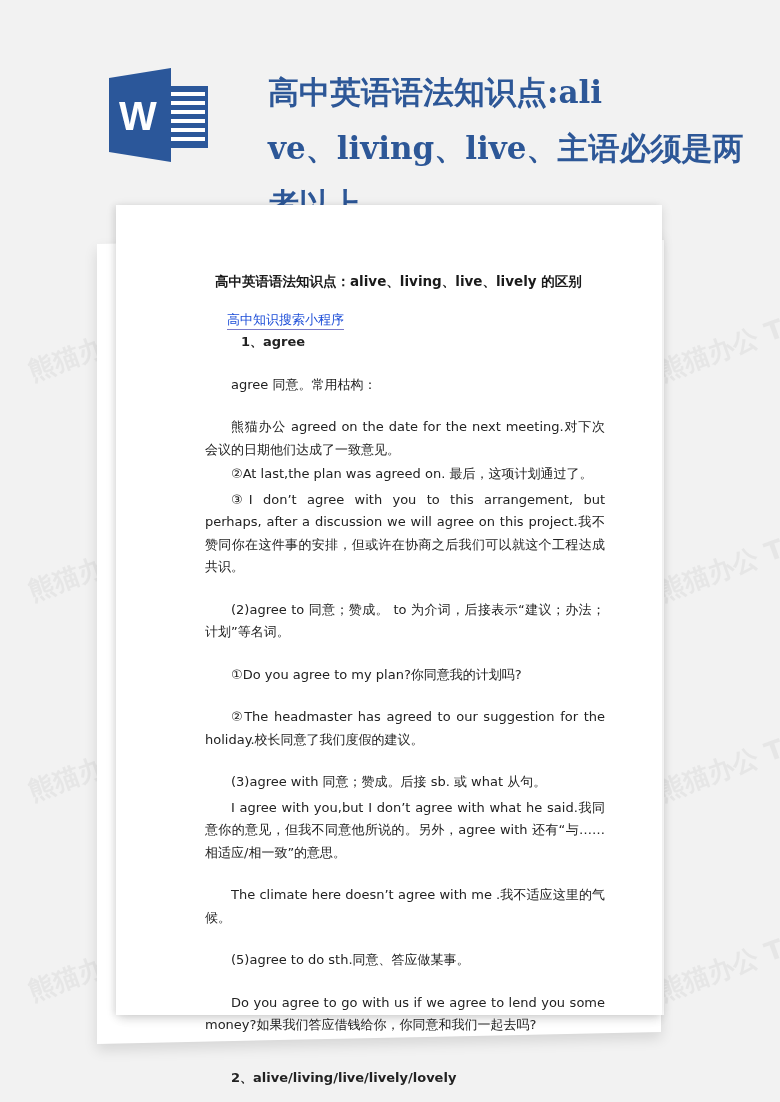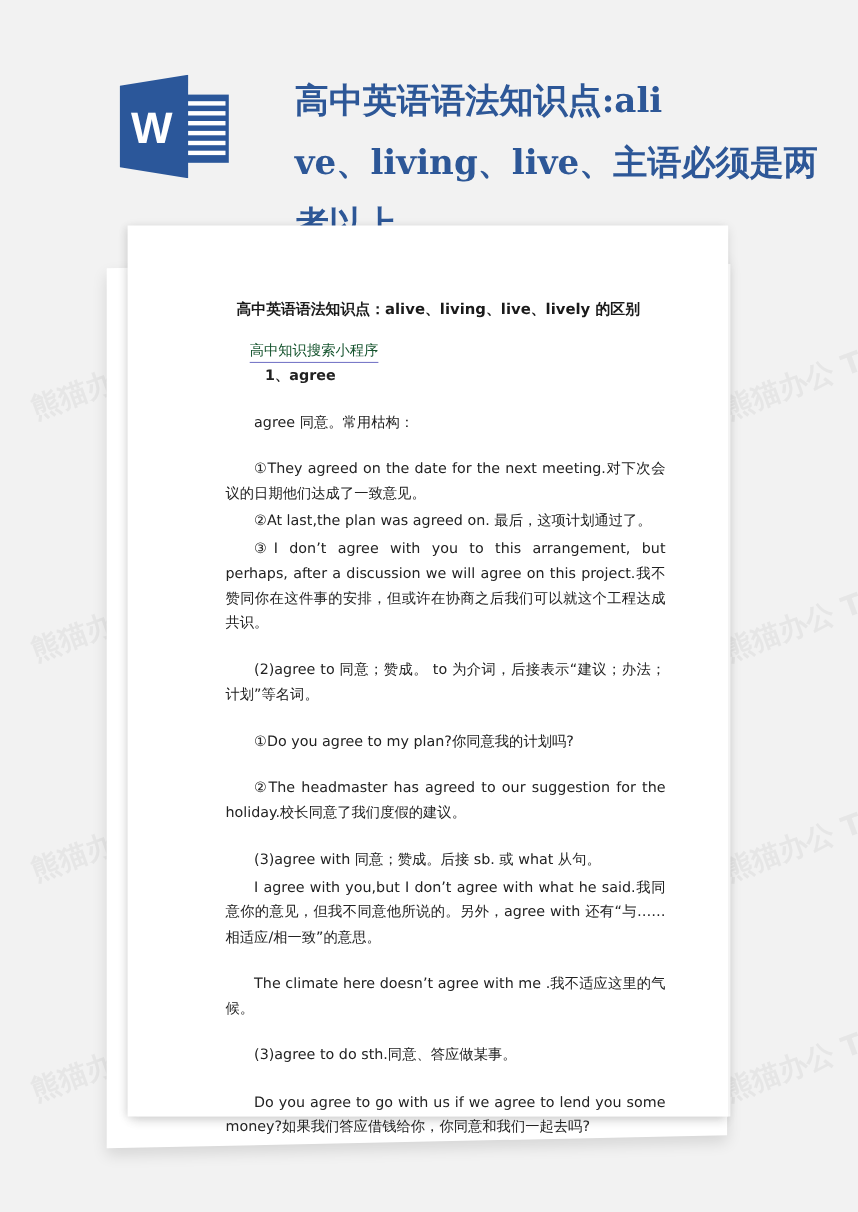--- a/index.html
+++ b/index.html
@@ -41,21 +41,21 @@
     .doc {
       position: absolute; left: 205px; top: 270px; width: 400px;
       color: #222; font-size: 13px; line-height: 22.5px;
       font-family: "DejaVu Sans", "Liberation Sans", sans-serif;
     }
     .doc-title {
       font-weight: bold; font-size: 13.5px; text-align: left;
       margin-left: 10px; margin-bottom: 16px; color: #1a1a1a; white-space: nowrap;
     }
     .link {
-      display: inline-block; margin-left: 22px; color: #14532d; font-size: 13px;
+      display: inline-block; margin-left: 22px; color: #1d4ed8; font-size: 13px;
       border-bottom: 1px solid #7a7ac8; line-height: 18px; cursor: pointer;
     }
     .h1 { font-weight: bold; margin-left: 36px; font-size: 13px; }
     .p { text-align: justify; margin-top: 20px; }
     .ind { text-indent: 26px; }
     .gap { height: 24px; }
     .h2 { font-weight: bold; margin-left: 26px; font-size: 13px; margin-top: 6px; }
 
     
     .wm {
@@ -102,26 +102,27 @@
 
   <div class="page-back"></div>
   <div class="page-back2"></div>
   <div class="page"></div>
 
   <div class="doc">
     <div class="doc-title">高中英语语法知识点：alive、living、live、lively 的区别</div>
     <div><span class="link">高中知识搜索小程序</span></div>
     <div class="h1">1、agree</div>
     <div class="p ind">agree 同意。常用枯构：</div>
-    <div class="p ind">①They agreed on the date for the next meeting.对下次会议的日期他们达成了一致意见。</div>
+    <div class="p ind">熊猫办公 agreed on the date for the next meeting.对下次会议的日期他们达成了一致意见。</div>
     <div class="p ind" style="margin-top:2px">②At last,the plan was agreed on. 最后，这项计划通过了。</div>
     <div class="p ind" style="margin-top:3px">③I don’t agree with you to this arrangement, but perhaps, after a discussion we will agree on this project.我不赞同你在这件事的安排，但或许在协商之后我们可以就这个工程达成共识。</div>
     <div class="p ind">(2)agree to 同意；赞成。 to 为介词，后接表示“建议；办法；计划”等名词。</div>
     <div class="p ind">①Do you agree to my plan?你同意我的计划吗?</div>
     <div class="p ind">②The headmaster has agreed to our suggestion for the holiday.校长同意了我们度假的建议。</div>
     <div class="p ind">(3)agree with 同意；赞成。后接 sb. 或 what 从句。</div>
     <div class="p ind" style="margin-top:3px">I agree with you,but I don’t agree with what he said.我同意你的意见，但我不同意他所说的。另外，agree with 还有“与……相适应/相一致”的意思。</div>
     <div class="p ind">The climate here doesn’t agree with me .我不适应这里的气候。</div>
-    <div class="p ind">(3)agree to do sth.同意、答应做某事。</div>
+    <div class="p ind">(5)agree to do sth.同意、答应做某事。</div>
     <div class="p ind">Do you agree to go with us if we agree to lend you some money?如果我们答应借钱给你，你同意和我们一起去吗?</div>
     <div class="gap"></div>
+    <div class="h2">2、alive/living/live/lively/lovely</div>
   </div>
 </div>
 
 </body></html>

